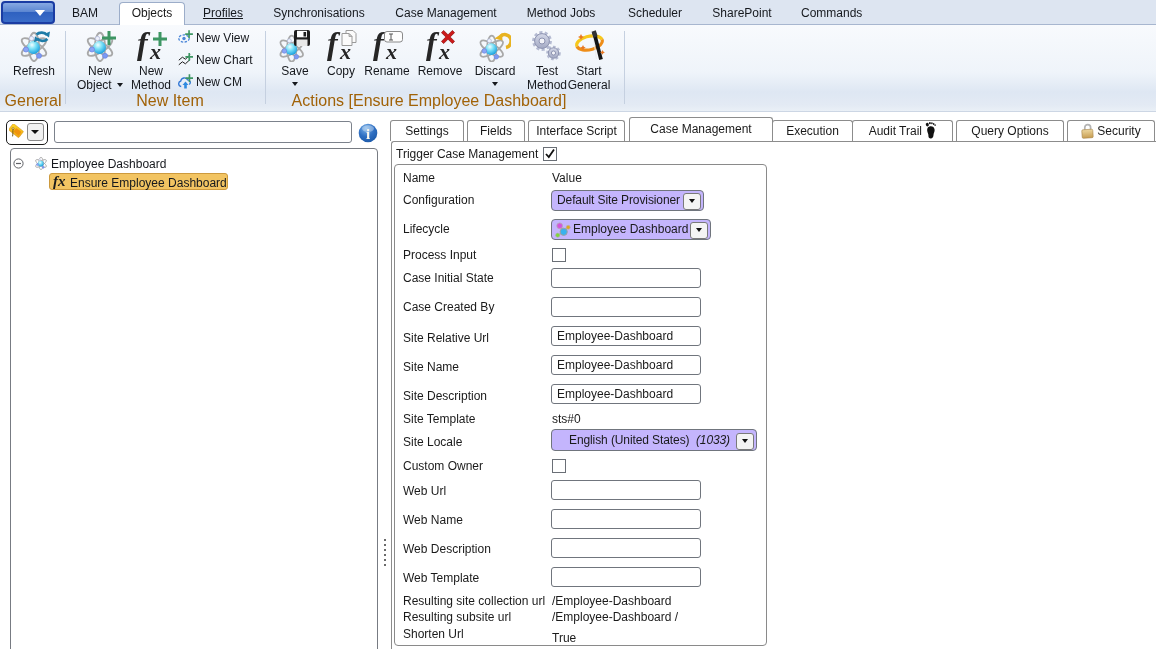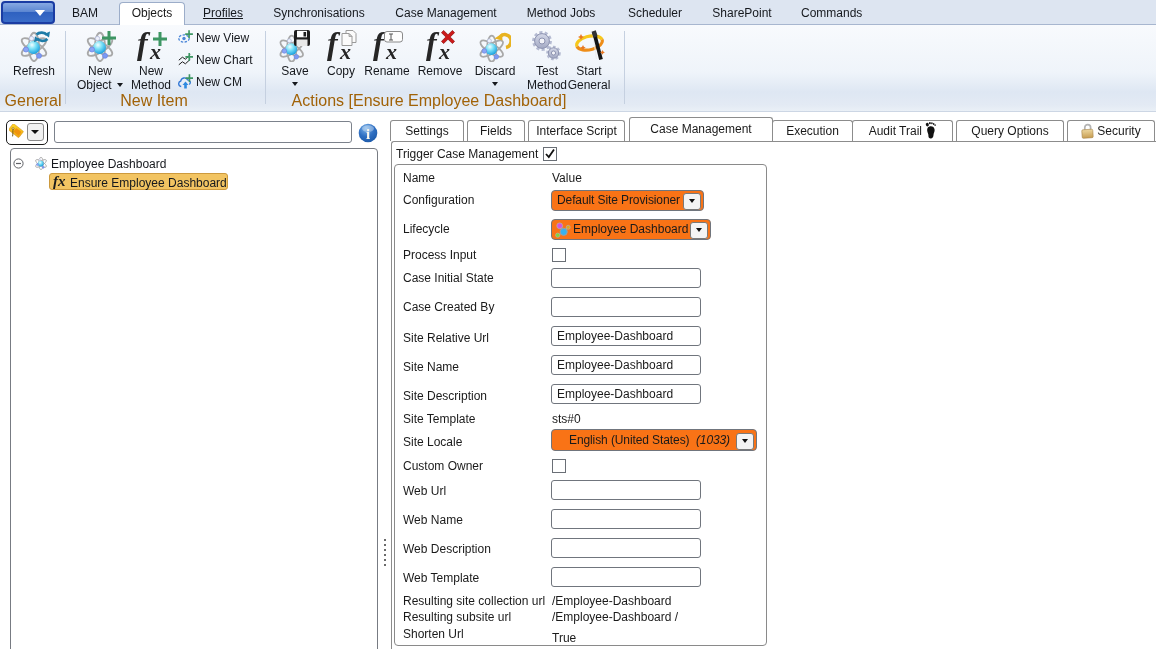--- a/index.html
+++ b/index.html
@@ -37,21 +37,21 @@
   .sdot{width:2px;height:2px;background:#6a6a6a;position:absolute;left:384px;}
   
   .rtab{top:120px;height:21px;background:#fff;border:1px solid #8c8c8c;border-bottom:none;border-radius:3px 3px 0 0;text-align:center;line-height:20px;font-size:12px;z-index:2;}
   #rtabsel{top:117px;height:24px;z-index:4;line-height:23px;}
   #contentbox{left:391px;top:141px;width:766px;height:509px;border-top:1px solid #8c8c8c;border-left:1px solid #8c8c8c;border-radius:3px 0 0 0;background:#fff;}
   
   #formpanel{left:394px;top:164px;width:373px;height:482px;border:1px solid #8a8a8a;border-radius:4px;background:#fff;box-sizing:border-box;}
   .flabel{left:403px;height:13px;line-height:13px;font-size:12px;}
   .fval{left:552px;height:13px;line-height:13px;font-size:12px;}
   .tbox{left:551px;width:150px;height:20px;border:1px solid #70757d;border-radius:3px;background:#fff;font-size:12px;line-height:18px;padding-left:5px;}
-  .combo{left:551px;height:21px;border:1px solid #70757d;border-radius:4px;background:#f97316;font-size:12px;line-height:19px;}
+  .combo{left:551px;height:21px;border:1px solid #70757d;border-radius:4px;background:#c4b5fd;font-size:12px;line-height:19px;}
   .cbtn{position:absolute;top:2px;width:16px;height:15px;background:#f4f4f4;border:1px solid #7a7a7a;border-radius:3px;}
   .cbtn .arr{position:absolute;left:4.5px;top:5px;width:0;height:0;border:3.5px solid transparent;border-top:4.5px solid #111;border-bottom:none;}
   .chk{width:12px;height:12px;border:1px solid #6a6f76;background:#fff;position:absolute;}
   .rtab,.tbox,.combo,#objtab,#formpanel,#filterbox,#tagbtn,#treepanel{box-sizing:border-box;}
   .ic{position:relative;}
   .fxic{position:relative;font-family:"Liberation Serif",serif;font-style:italic;font-weight:bold;color:#262626;width:32px;height:32px;margin:0 auto;}
   .fxf{position:absolute;left:2px;top:-5px;font-size:32px;}
   .fxx{position:absolute;left:15px;top:9px;font-size:22px;}
   .fxsm{font-family:"Liberation Serif",serif;font-style:italic;font-weight:bold;color:#1c1c1c;font-size:15px;}
 </style>
@@ -110,21 +110,21 @@
 <div class="abs ttab" style="left:526px;width:70px;">Method Jobs</div>
 <div class="abs ttab" style="left:627px;width:56px;">Scheduler</div>
 <div class="abs ttab" style="left:712px;width:60px;">SharePoint</div>
 <div class="abs ttab" style="left:801px;width:61px;">Commands</div>
 
 <div class="abs" id="ribbon"></div>
 <div class="abs gsep" style="left:65px;"></div>
 <div class="abs gsep" style="left:265px;"></div>
 <div class="abs gsep" style="left:624px;"></div>
 <div class="abs glabel" style="left:3px;width:60px;">General</div>
-<div class="abs glabel" style="left:104px;width:100px;">New Item</div>
+<div class="abs glabel" style="left:120px;width:100px;">New Item</div>
 <div class="abs glabel" style="left:264px;width:330px;">Actions [Ensure Employee Dashboard]</div>
 
 <div class="abs bigbtn" style="left:6px;width:56px;">
  <div class="ic"><svg width="32" height="32" viewBox="0 0 32 32">
         <use href="#atomg"></use>
   <g fill="none" stroke="#1e7ca8" stroke-width="2.6" transform="translate(0,-1.5)">
    <path d="M18.5,6 a6.5,5.2 0 0 1 10.5,0.5"></path>
    <path d="M29.5,10.5 a6.5,5.2 0 0 1 -10.5,-0.5"></path>
   </g>
   <path d="M32,1.5 l-1,6 l-4.8,-3.4 Z" fill="#1e7ca8"></path>

